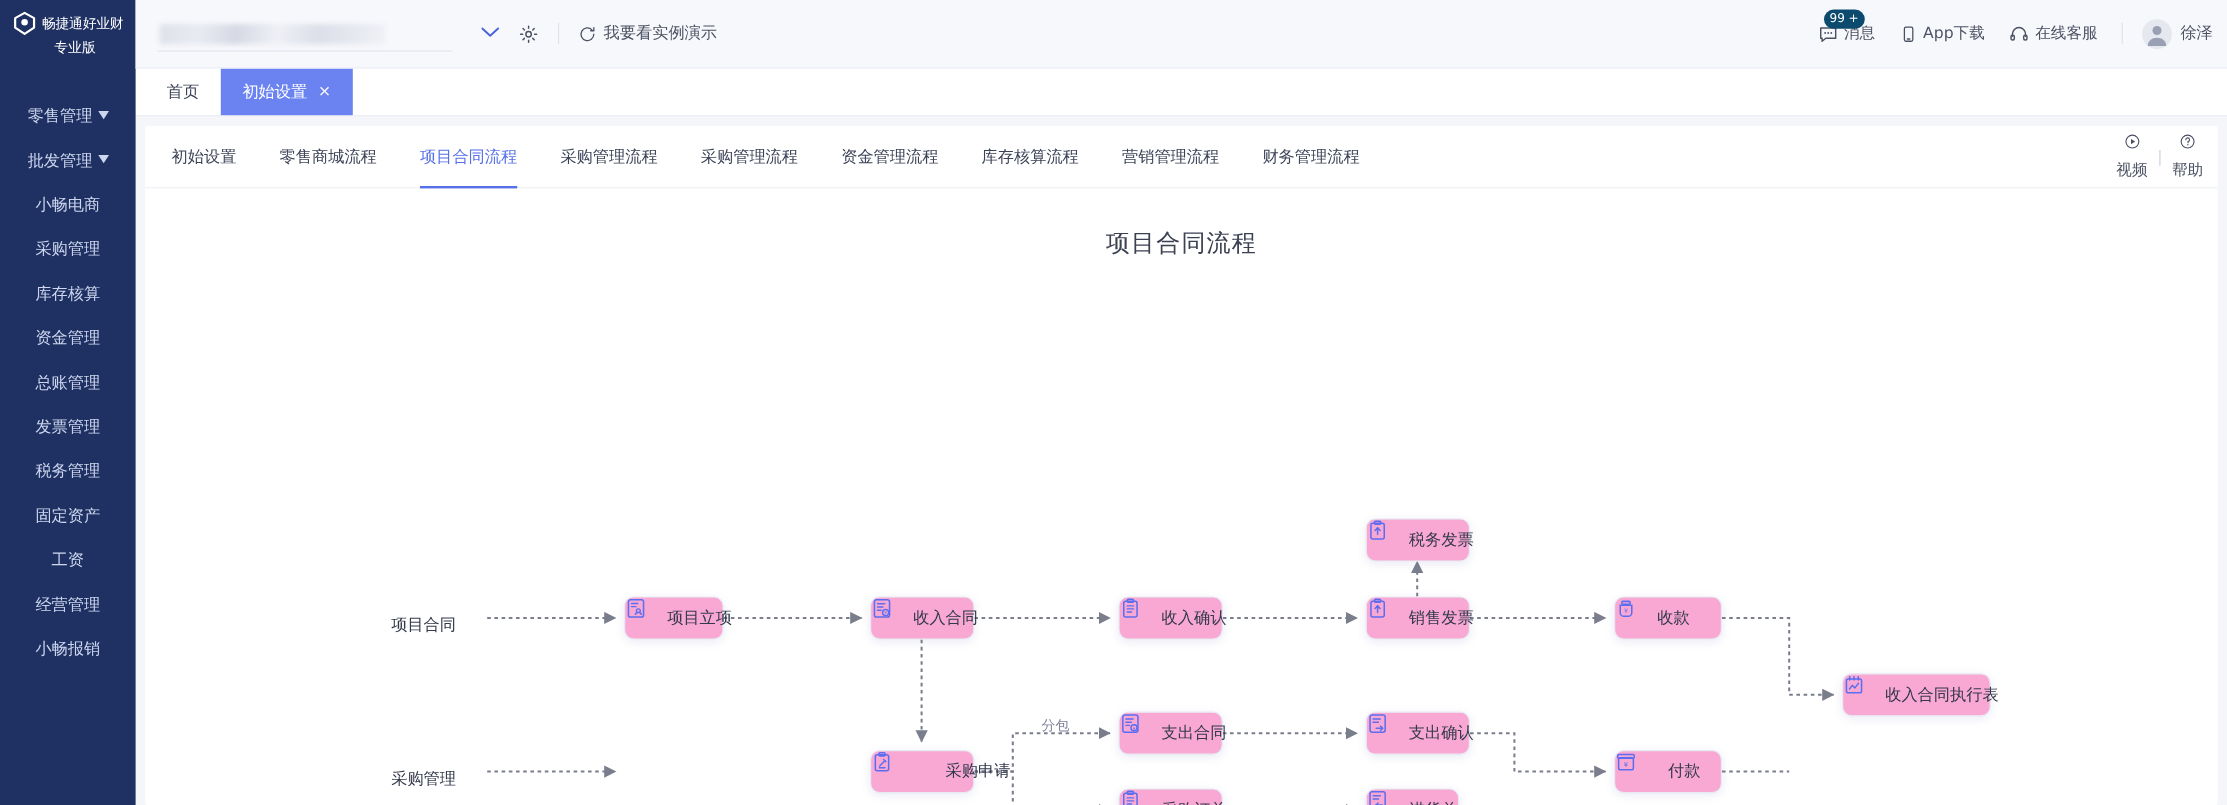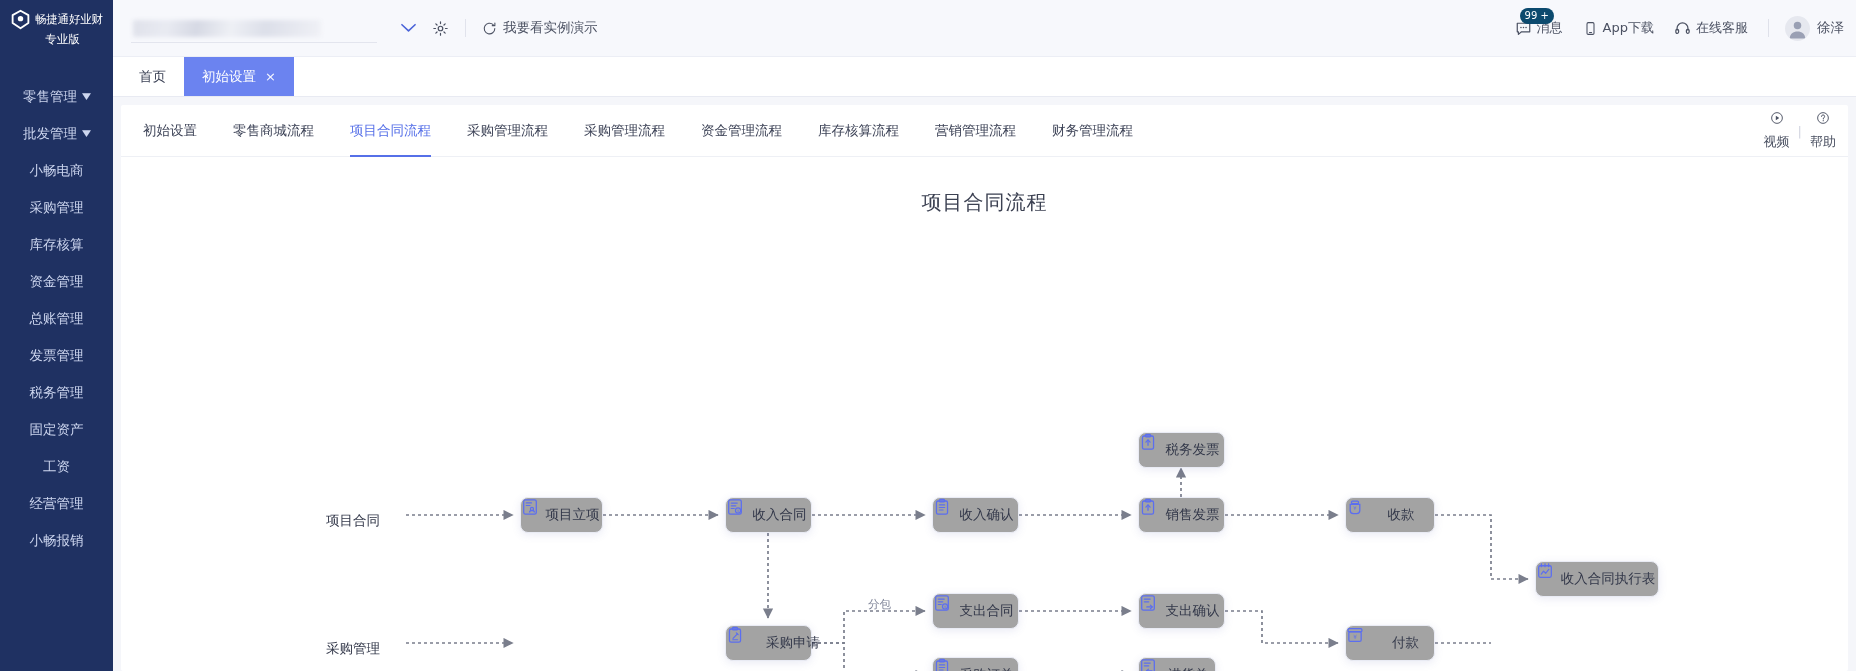--- a/index.html
+++ b/index.html
@@ -208,32 +208,31 @@
     color: #3c4152;
     margin-top: 32px;
     letter-spacing: 1px;
   }
   .canvas { position: absolute; inset: 0; }
   .canvas svg { position: absolute; left: 0; top: 0; }
 
   .node {
     position: absolute;
     height: 36px;
-    background: #a3a3a3;
+    background: #f9a8d4;
     border: 1px solid #e9ebf4;
     border-radius: 8px;
     box-shadow: 0 2px 8px rgba(92,104,180,.13);
     display: flex;
     align-items: center;
     padding: 0 13px 0 10px;
     font-size: 13.5px;
     color: #33384a;
     cursor: pointer;
     white-space: nowrap;
-    justify-content: center;
   }
   .node .nicon { width: 18px; height: 18px; flex: 0 0 18px; margin-right: 7px; display:flex; align-items:center; justify-content:center;}
   .row-label {
     position: absolute;
     font-size: 13.5px;
     color: #33384a;
     white-space: nowrap;
   }
   .edge-label {
     position: absolute;

